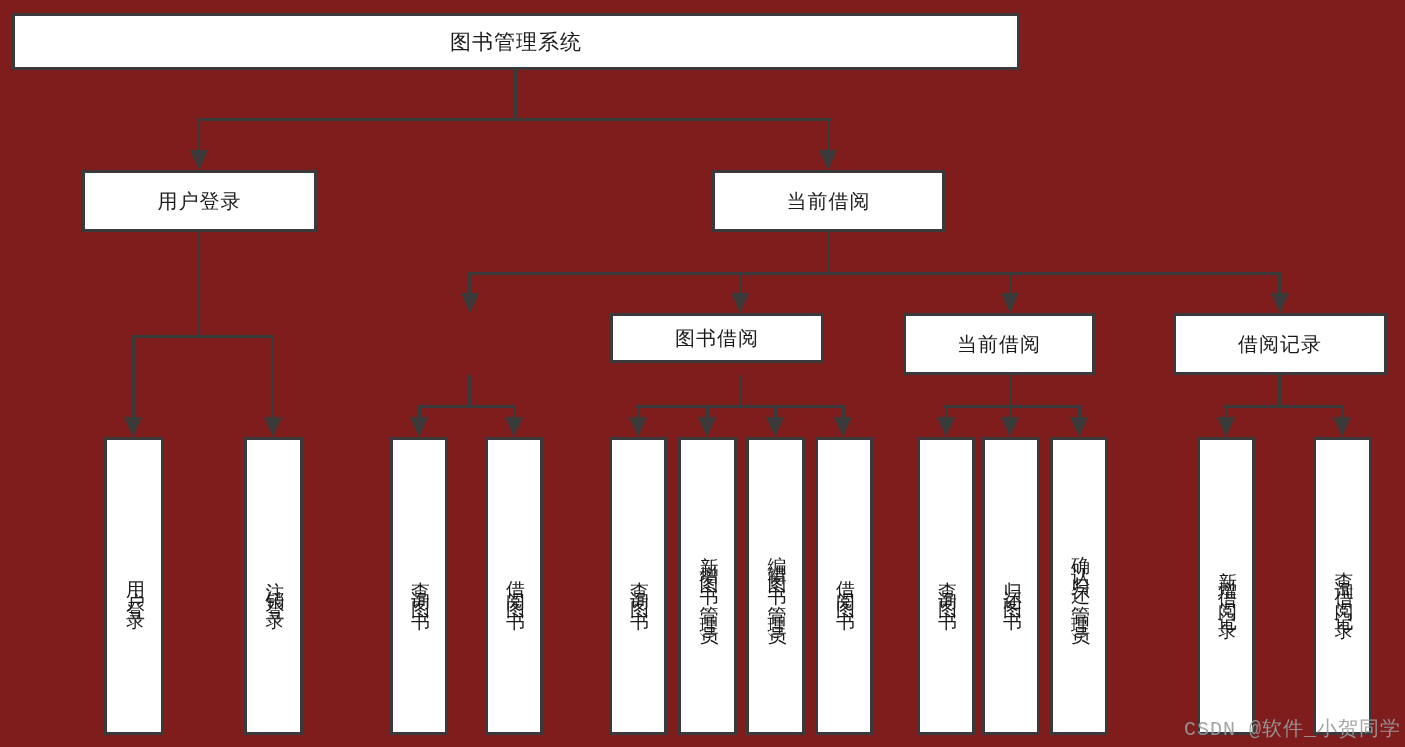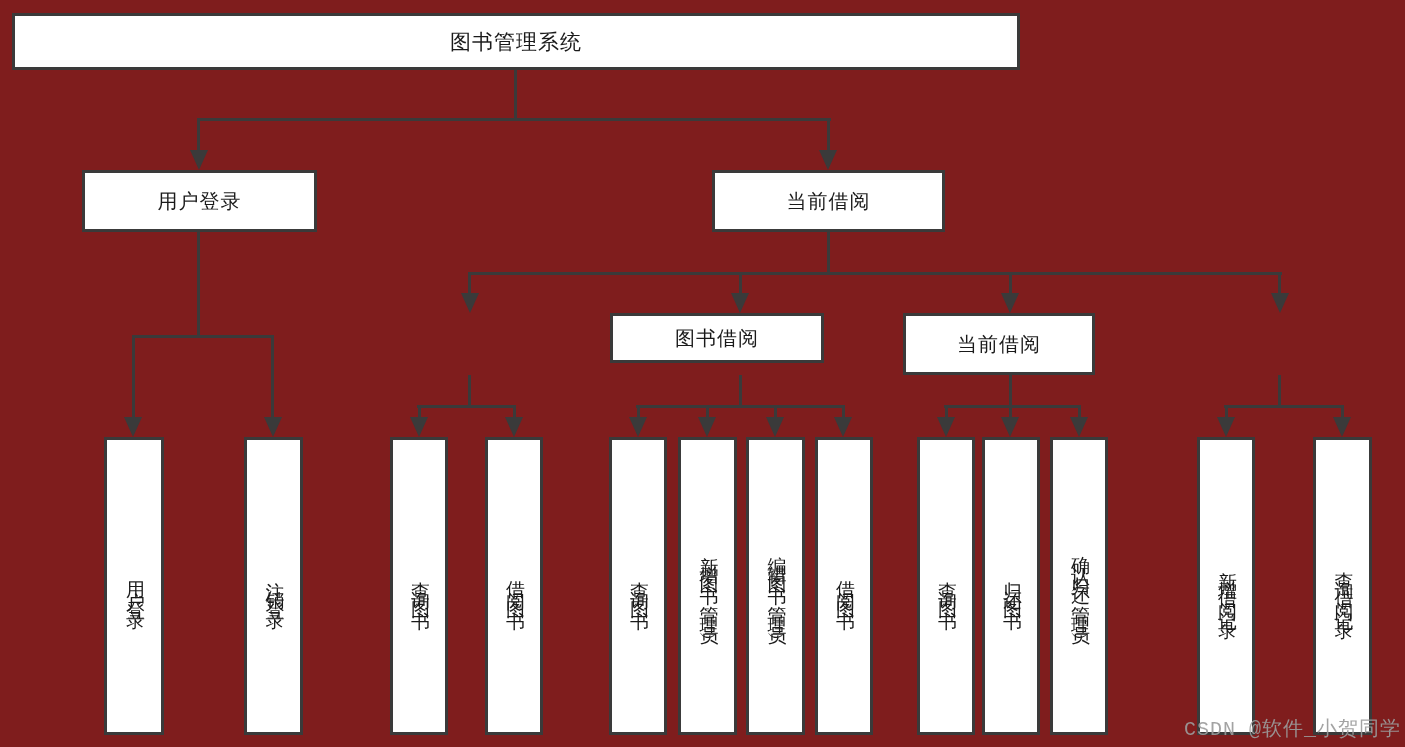--- a/index.html
+++ b/index.html
@@ -67,20 +67,23 @@
   <div class="arw" style="left:461px;top:293px;"></div>
   <div class="arw" style="left:731px;top:293px;"></div>
   <div class="arw" style="left:1001px;top:293px;"></div>
   <div class="arw" style="left:1271px;top:293px;"></div>
 
   <div class="node hnode" style="left:610px;top:313px;width:214px;height:50px;">
     <span>图书借阅</span>
   </div>
   <div class="node hnode" style="left:903px;top:313px;width:192px;height:62px;">
     <span>当前借阅</span>
+  </div>
+  <div class="node hnode" style="left:1173px;top:313px;width:214px;height:62px;">
+    <span>借阅记录</span>
   </div>
 
   <div class="line" style="left:468px;top:375px;width:3px;height:30px;"></div>
   <div class="line" style="left:417px;top:405px;width:99px;height:3px;"></div>
   <div class="line" style="left:418px;top:405px;width:3px;height:15px;"></div>
   <div class="line" style="left:513px;top:405px;width:3px;height:15px;"></div>
   <div class="arw" style="left:410px;top:417px;"></div>
   <div class="arw" style="left:505px;top:417px;"></div>
 
   <div class="line" style="left:739px;top:375px;width:3px;height:30px;"></div>

